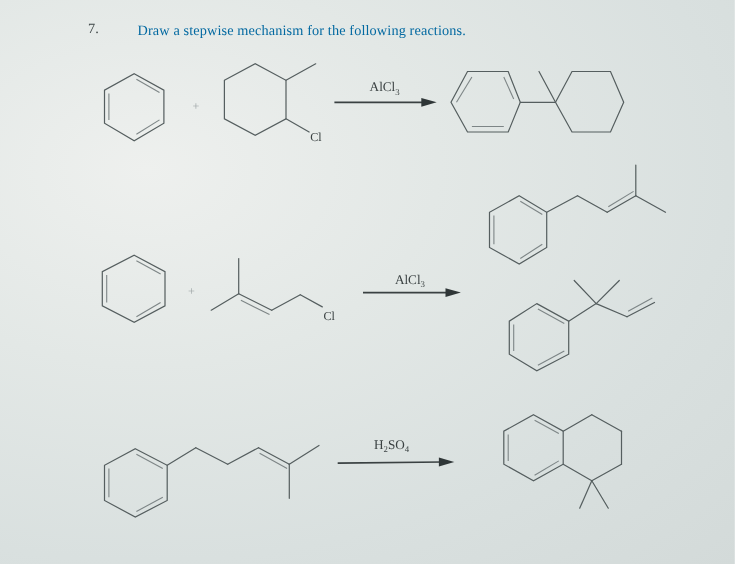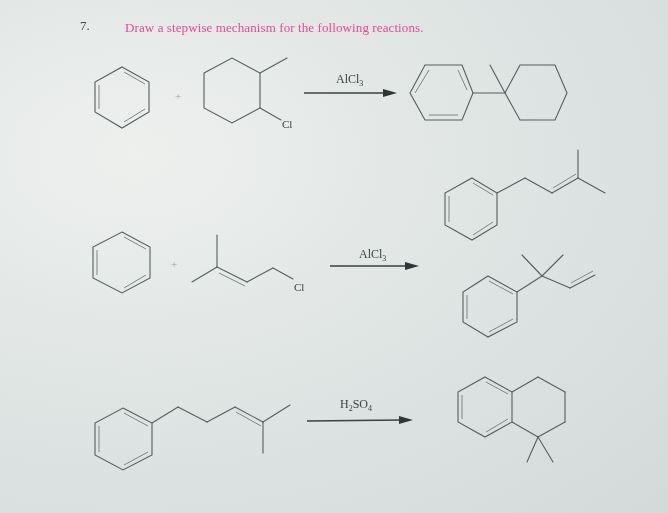--- a/index.html
+++ b/index.html
@@ -9,21 +9,21 @@
     position: relative;
     font-family: "Liberation Serif", "DejaVu Serif", serif;
   }
   .sheet { position: absolute; left: 0; top: 0; width: 668px; height: 513px; }
   .q-number {
     position: absolute; left: 80px; top: 18px;
     font-size: 13px; color: #3c4445;
   }
   .q-text {
     position: absolute; left: 125px; top: 20px;
-    font-size: 13px; color: #ec4899; letter-spacing: 0.1px;
+    font-size: 13px; color: #0369a1; letter-spacing: 0.1px;
   }
   svg.diagram { position: absolute; left: 0; top: 0; }
   svg .bond { stroke: #555e5f; stroke-width: 1.1; fill: none; stroke-linecap: round; }
   svg .bond-light { stroke: #7d8586; stroke-width: 1; fill: none; }
   svg .arrow { stroke: #3a4142; stroke-width: 1.5; }
   svg text { font-family: "Liberation Serif", "DejaVu Serif", serif; fill: #3a4142; }
   svg .plus { fill: #9aa2a3; font-size: 11px; }
   svg .reagent { font-size: 12px; }
   svg .atom { font-size: 11px; }
 </style>

